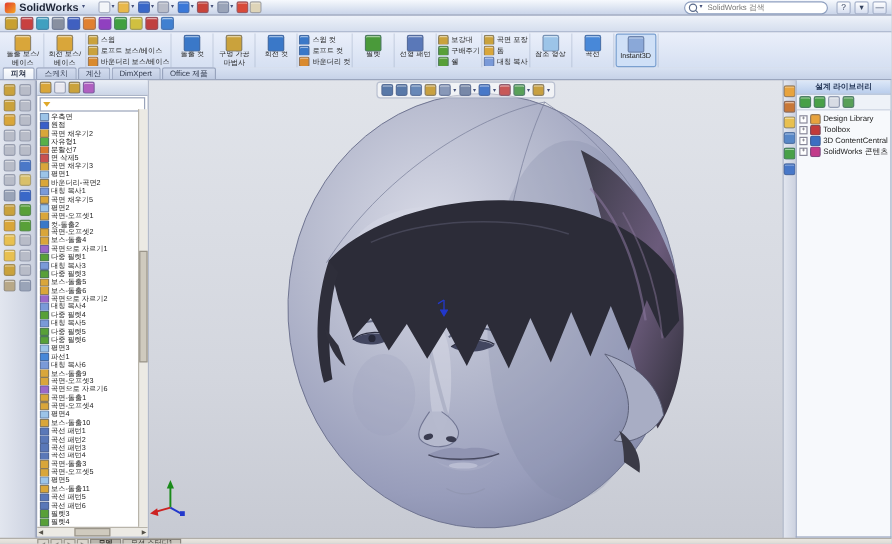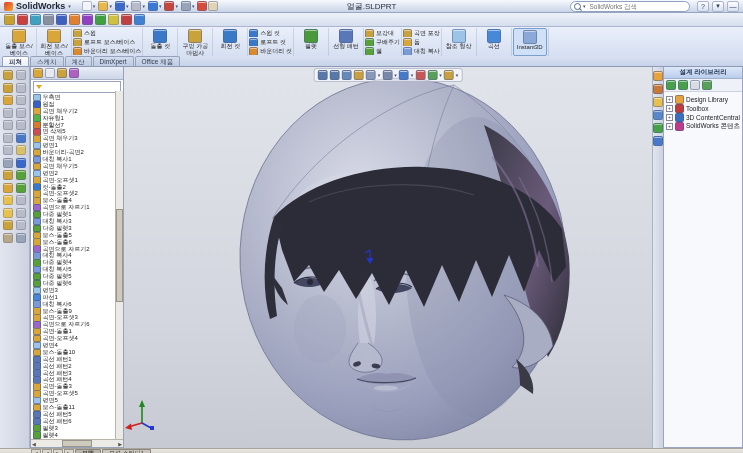--- a/index.html
+++ b/index.html
@@ -126,21 +126,20 @@
       <span class="caret">▾</span>
 
       <span class="tb-ic" style="background: rgb(154, 164, 184);"></span>
       <span class="caret">▾</span>
 
       <span class="tb-ic" style="background: rgb(216, 74, 58);"></span>
 
       <span class="tb-ic" style="background: rgb(222, 212, 184);"></span>
 
     </span>
-    <span class="doc-title">얼굴.SLDPRT</span>
     <span class="search">
       <span class="mag"></span>
       <span class="caret">▾</span>
       <input placeholder="SolidWorks 검색" style="">
     </span>
     <span class="winbtns">
       <span class="winbtn">?</span>
       <span class="winbtn">▾</span>
       <span class="winbtn">—</span>
     </span>

